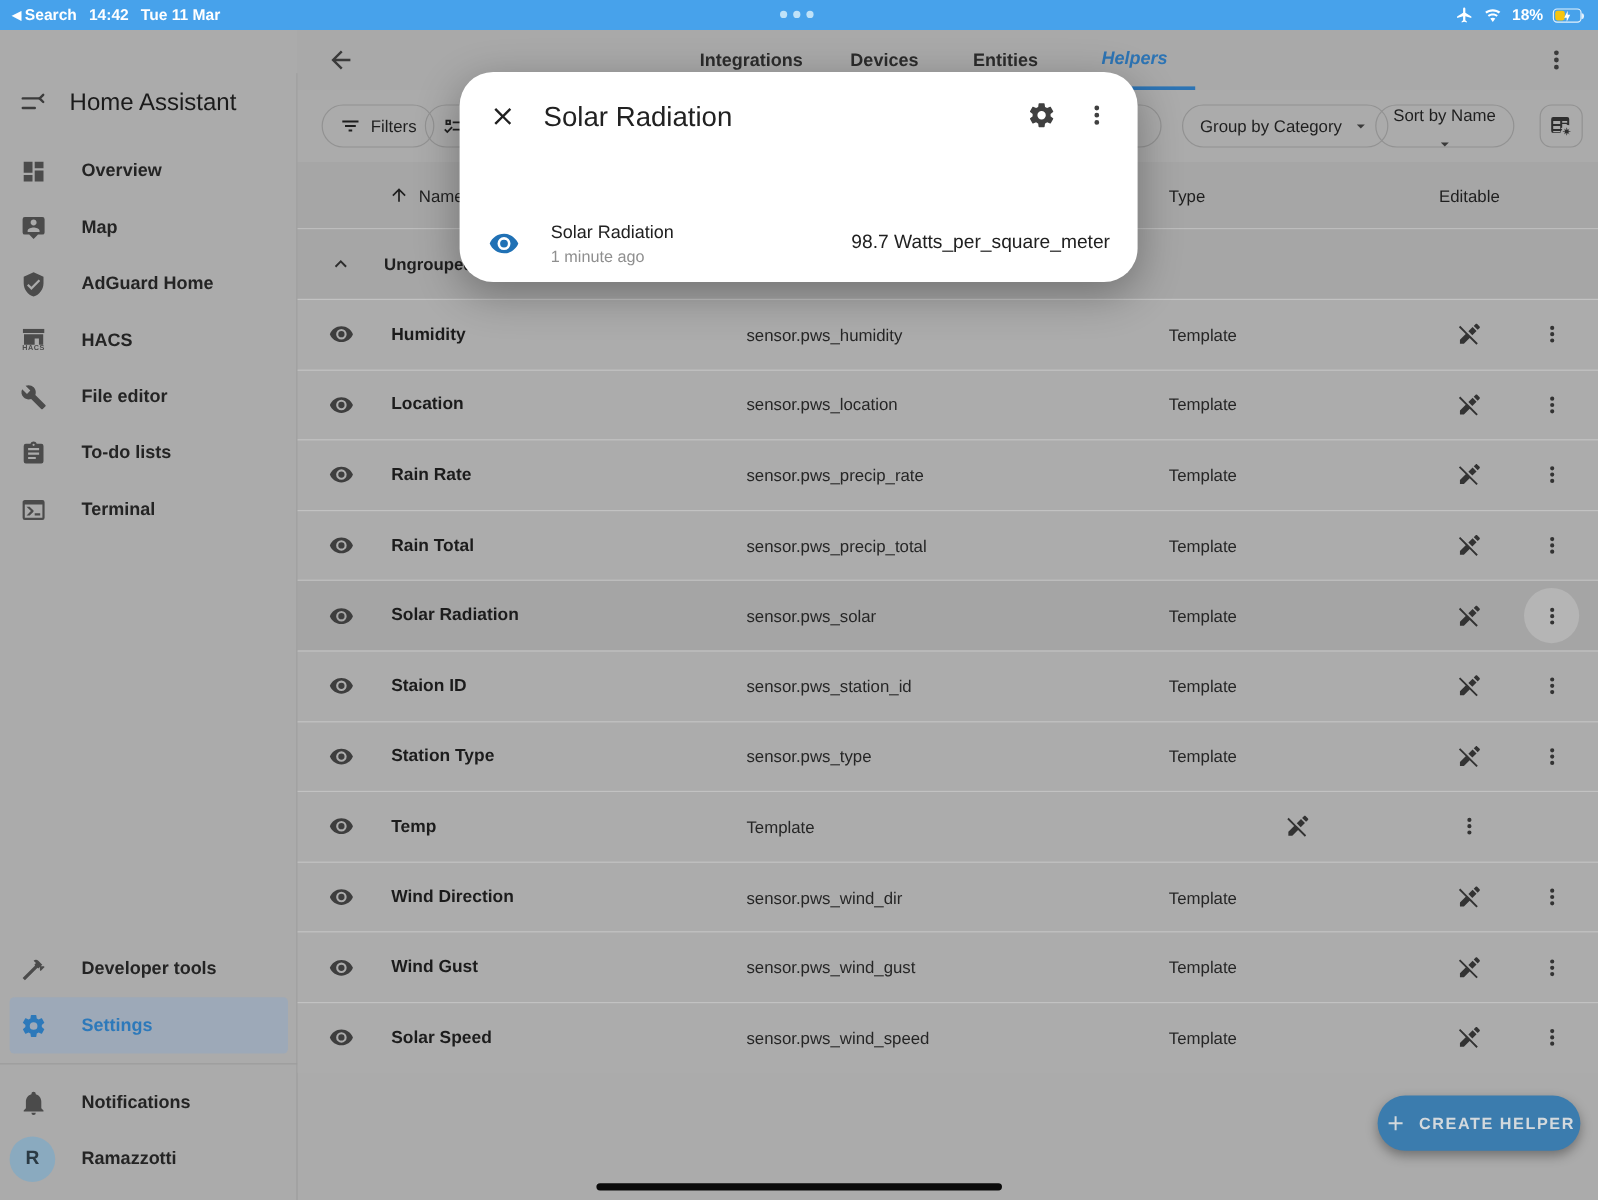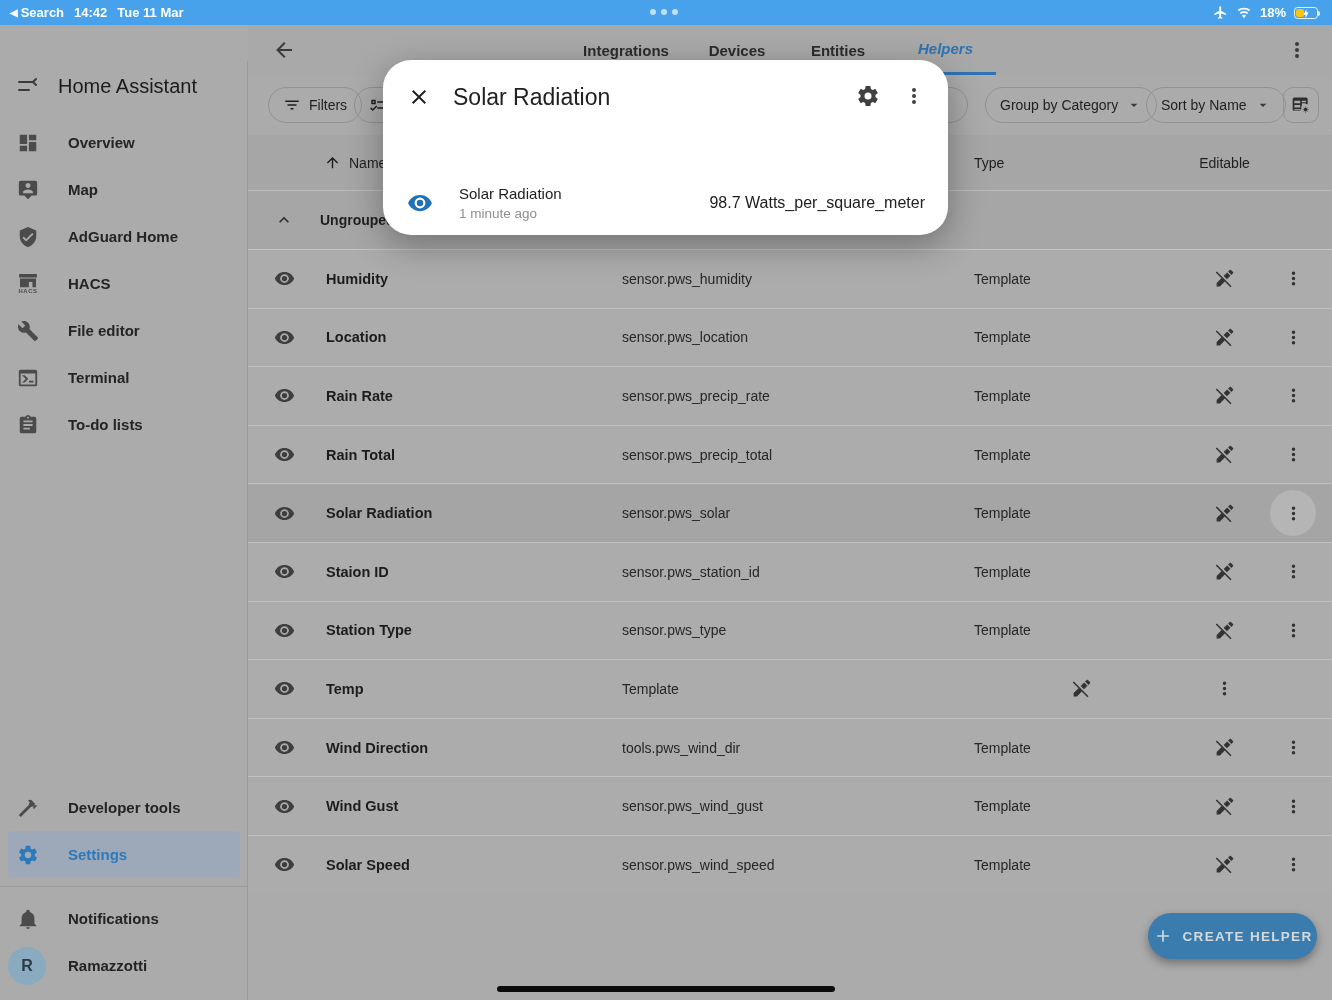--- a/index.html
+++ b/index.html
@@ -201,32 +201,32 @@
         <span class="ic">
             <svg width="22" height="22" viewBox="0 0 24 24" fill="currentColor">
               <path d="M22.7,19L13.6,9.9C14.5,7.6 14,4.9 12.1,3C10.1,1 7.1,0.6 4.7,1.7L9,6L6,9L1.6,4.7C0.4,7.1 0.9,10.1 2.9,12.1C4.8,14 7.5,14.5 9.8,13.6L18.9,22.7C19.3,23.1 19.9,23.1 20.3,22.7L22.6,20.4C23.1,20 23.1,19.3 22.7,19Z"></path>
             </svg>
           </span>
         <span class="lbl">File editor</span>
       </div>
       <div class="nav-item">
         <span class="ic">
             <svg width="22" height="22" viewBox="0 0 24 24" fill="currentColor">
+              <path d="M17,9H7V7H17M17,13H7V11H17M14,17H7V15H14M12,3A1,1 0 0,1 13,4A1,1 0 0,1 12,5A1,1 0 0,1 11,4A1,1 0 0,1 12,3M19,3H14.82C14.4,1.84 13.3,1 12,1C10.7,1 9.6,1.84 9.18,3H5A2,2 0 0,0 3,5V19A2,2 0 0,0 5,21H19A2,2 0 0,0 21,19V5A2,2 0 0,0 19,3Z"></path>
+            </svg>
+          </span>
+        <span class="lbl">To-do lists</span>
+      </div>
+      <div class="nav-item">
+        <span class="ic">
+            <svg width="22" height="22" viewBox="0 0 24 24" fill="currentColor">
               <path d="M20,19V7H4V19H20M20,3A2,2 0 0,1 22,5V19A2,2 0 0,1 20,21H4A2,2 0 0,1 2,19V5C2,3.89 2.9,3 4,3H20M13,17V15H18V17H13M9.58,13L5.57,9H8.4L11.7,12.3C12.09,12.69 12.09,13.33 11.7,13.72L8.42,17H5.59L9.58,13Z"></path>
             </svg>
           </span>
         <span class="lbl">Terminal</span>
-      </div>
-      <div class="nav-item">
-        <span class="ic">
-            <svg width="22" height="22" viewBox="0 0 24 24" fill="currentColor">
-              <path d="M17,9H7V7H17M17,13H7V11H17M14,17H7V15H14M12,3A1,1 0 0,1 13,4A1,1 0 0,1 12,5A1,1 0 0,1 11,4A1,1 0 0,1 12,3M19,3H14.82C14.4,1.84 13.3,1 12,1C10.7,1 9.6,1.84 9.18,3H5A2,2 0 0,0 3,5V19A2,2 0 0,0 5,21H19A2,2 0 0,0 21,19V5A2,2 0 0,0 19,3Z"></path>
-            </svg>
-          </span>
-        <span class="lbl">To-do lists</span>
       </div>
     </div>
 
     <div class="nav-bottom">
       <div class="nav-item">
         <span class="ic">
             <svg width="22" height="22" viewBox="0 0 24 24" fill="currentColor">
               <path d="M2,19.63L13.43,8.2L12.72,7.5L14.14,6.07L12,3.89C13.2,2.7 15.09,2.7 16.27,3.89L19.87,7.5L18.45,8.91H21.29L22,9.62L18.45,13.21L17.74,12.5V9.62L16.27,11.04L15.56,10.33L4.13,21.76L2,19.63Z"></path>
             </svg>
           </span>
@@ -299,21 +299,21 @@
     </div>
     <div class="pill" style="left:652px; width:68px;"></div>
     <div class="pill" style="left:737px;">
       <span>Group by Category</span>
       <span class="caret">
           <svg width="16" height="16" viewBox="0 0 24 24" fill="currentColor">
             <path d="M7,10L12,15L17,10H7Z"></path>
           </svg>
         </span>
     </div>
-    <div class="pill" style="left:898px;">
+    <div class="pill" style="left:898px;flex-direction:column;">
       <span>Sort by Name</span>
       <span class="caret">
           <svg width="16" height="16" viewBox="0 0 24 24" fill="currentColor">
             <path d="M7,10L12,15L17,10H7Z"></path>
           </svg>
         </span>
     </div>
     <div class="iconbtn" style="left:1035px;">
       <span>
         <svg width="20" height="20" viewBox="0 0 24 24" fill="currentColor">
@@ -559,21 +559,21 @@
     </div>
         <div class="trow tgrid">
       <div class="eyec">
             <span>
               <svg width="21" height="21" viewBox="0 0 24 24" fill="currentColor">
                 <path d="M12,9A3,3 0 0,0 9,12A3,3 0 0,0 12,15A3,3 0 0,0 15,12A3,3 0 0,0 12,9M12,17A5,5 0 0,1 7,12A5,5 0 0,1 12,7A5,5 0 0,1 17,12A5,5 0 0,1 12,17M12,4.5C7,4.5 2.73,7.61 1,12C2.73,16.39 7,19.5 12,19.5C17,19.5 21.27,16.39 23,12C21.27,7.61 17,4.5 12,4.5Z"></path>
               </svg>
             </span>
           </div>
       <div class="nm">Wind Direction</div>
-      <div class="eid">tools.pws_wind_dir</div>
+      <div class="eid">sensor.pws_wind_dir</div>
       <div class="typ">Template</div>
       <div class="wrc">
             <span>
               <svg width="21" height="21" viewBox="0 0 24 24" fill="currentColor">
                 <path d="M18.66,2C18.4,2 18.16,2.09 17.97,2.28L16.13,4.13L19.88,7.88L21.72,6.03C22.11,5.64 22.11,5 21.72,4.63L19.38,2.28C19.18,2.09 18.93,2 18.66,2M3.28,4L2,5.28L8.5,11.75L3,17.25V21H6.75L12.25,15.5L18.72,22L20,20.72L13.5,14.25L9.75,10.5L3.28,4M15.06,5.19L11.03,9.22L14.78,12.97L18.81,8.94L15.06,5.19Z"></path>
               </svg>
             </span>
           </div>
       <div class="mnc">
             <span class="dotbtn">

